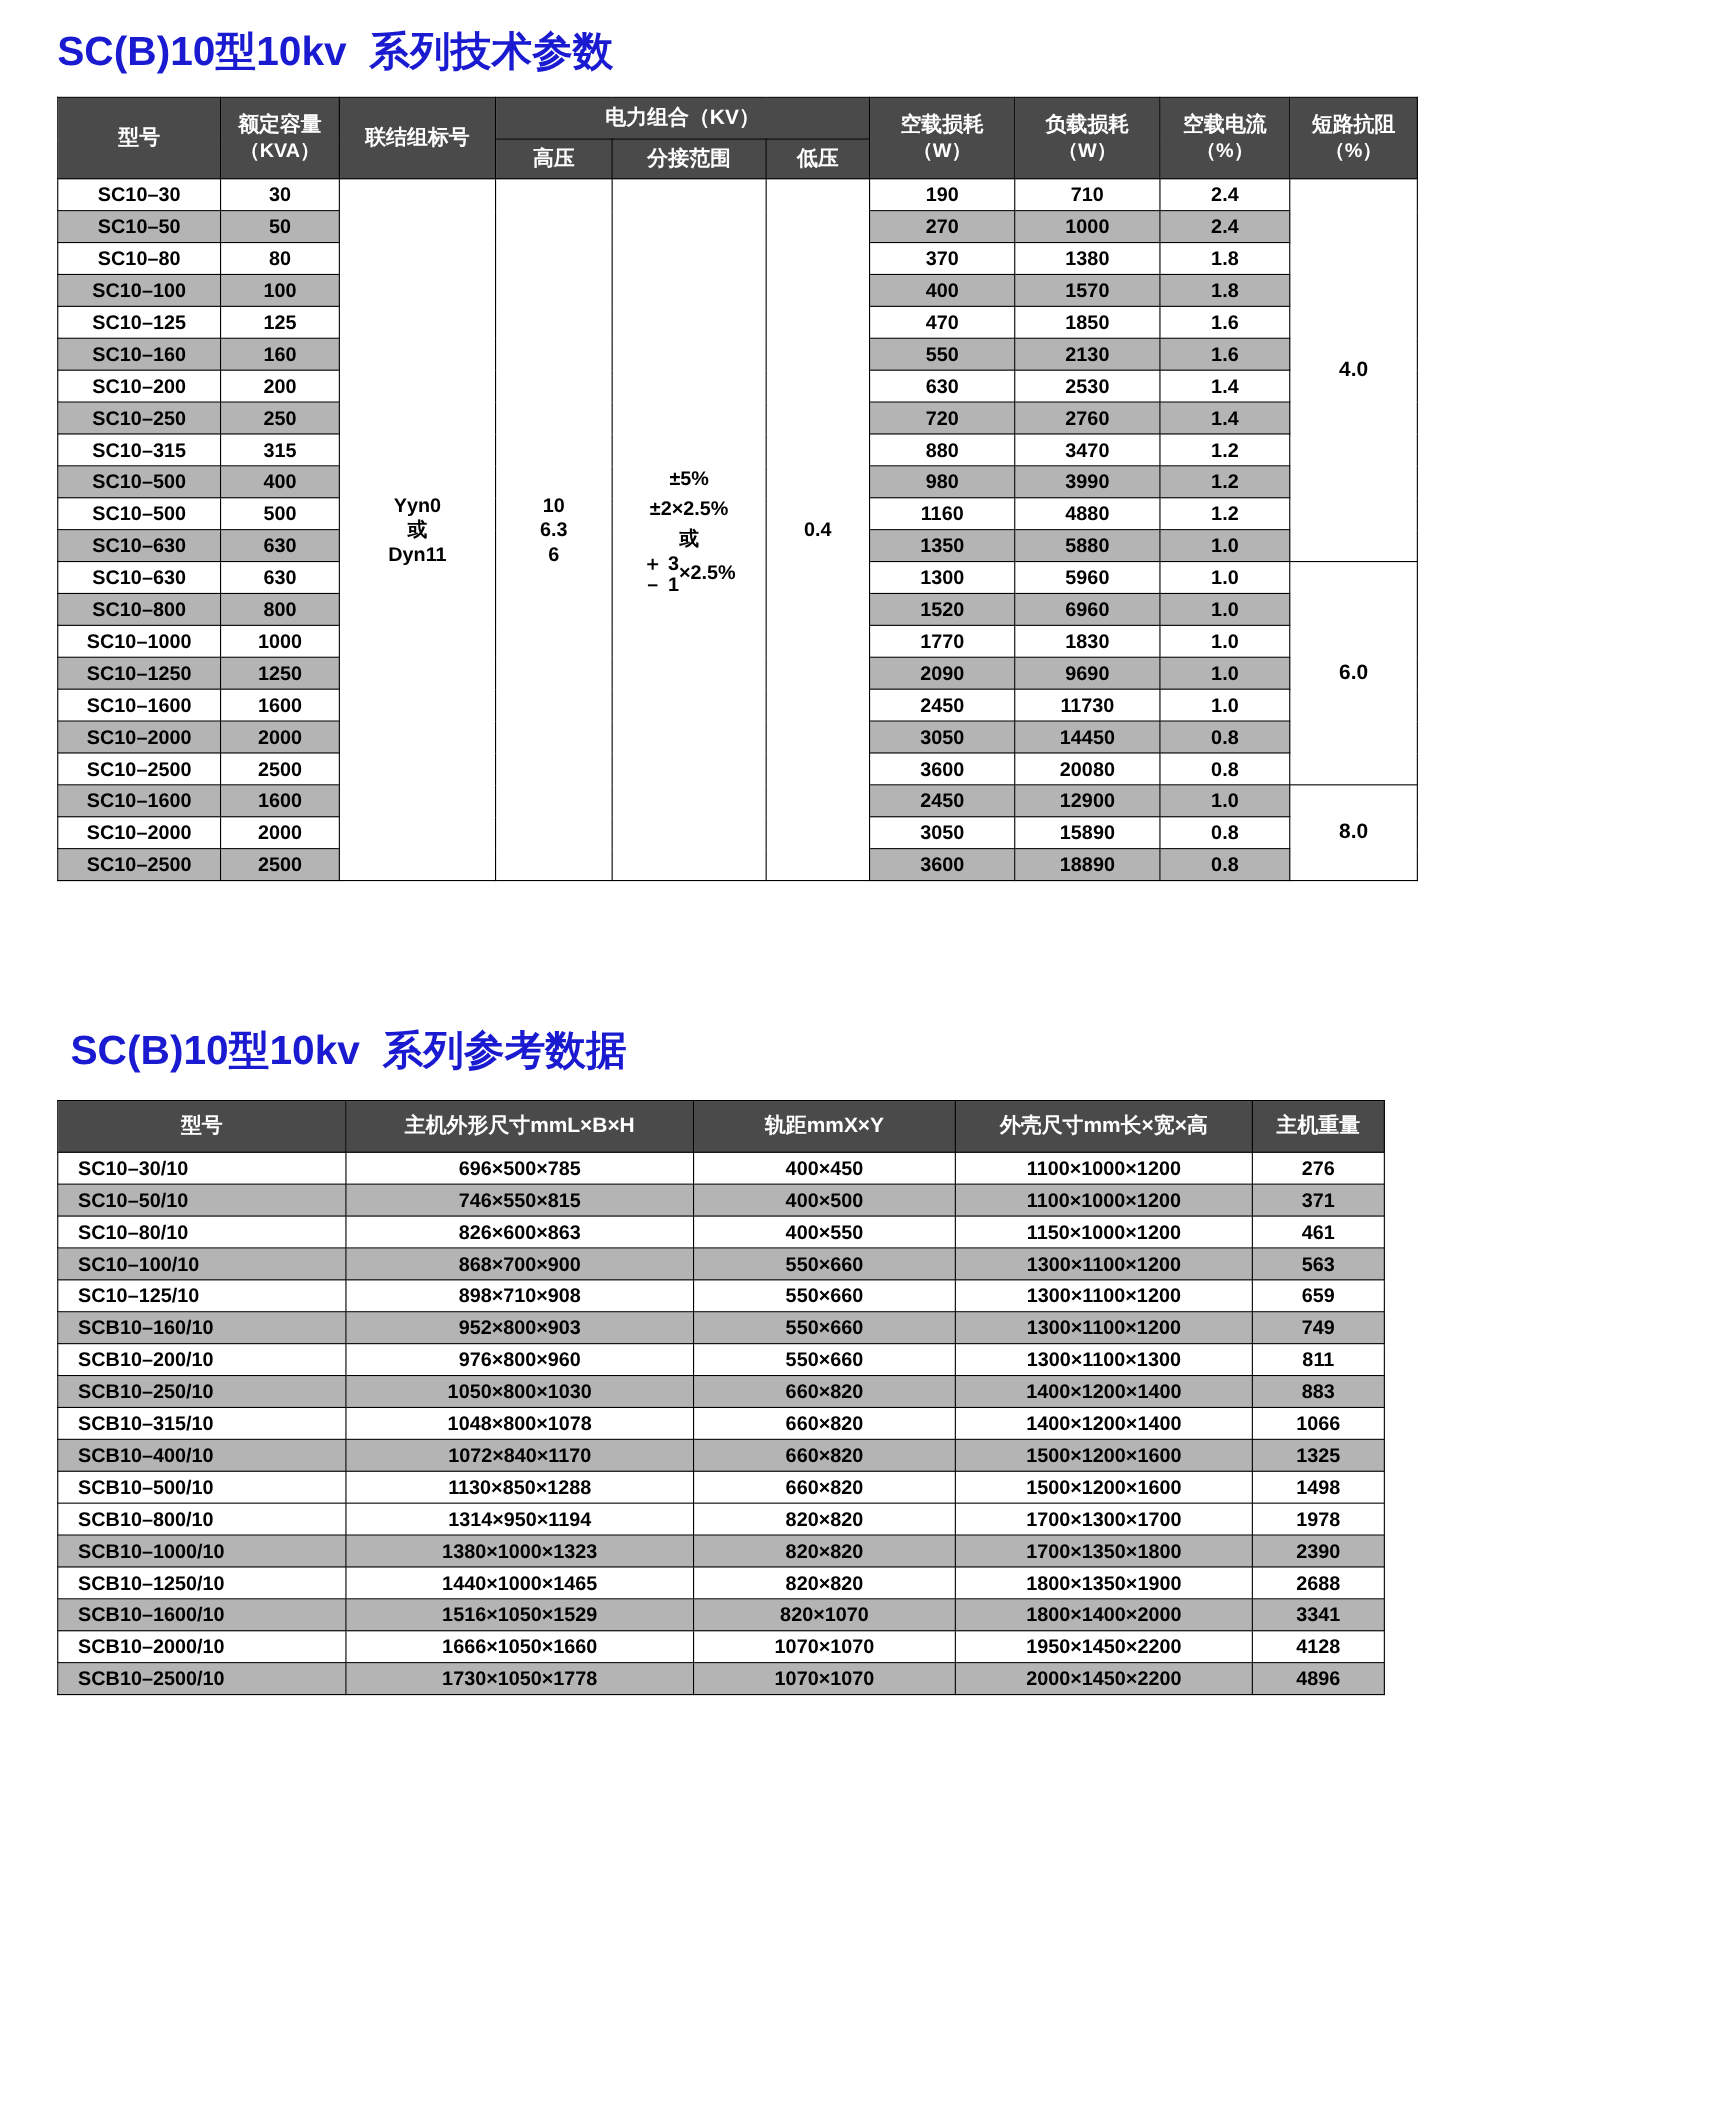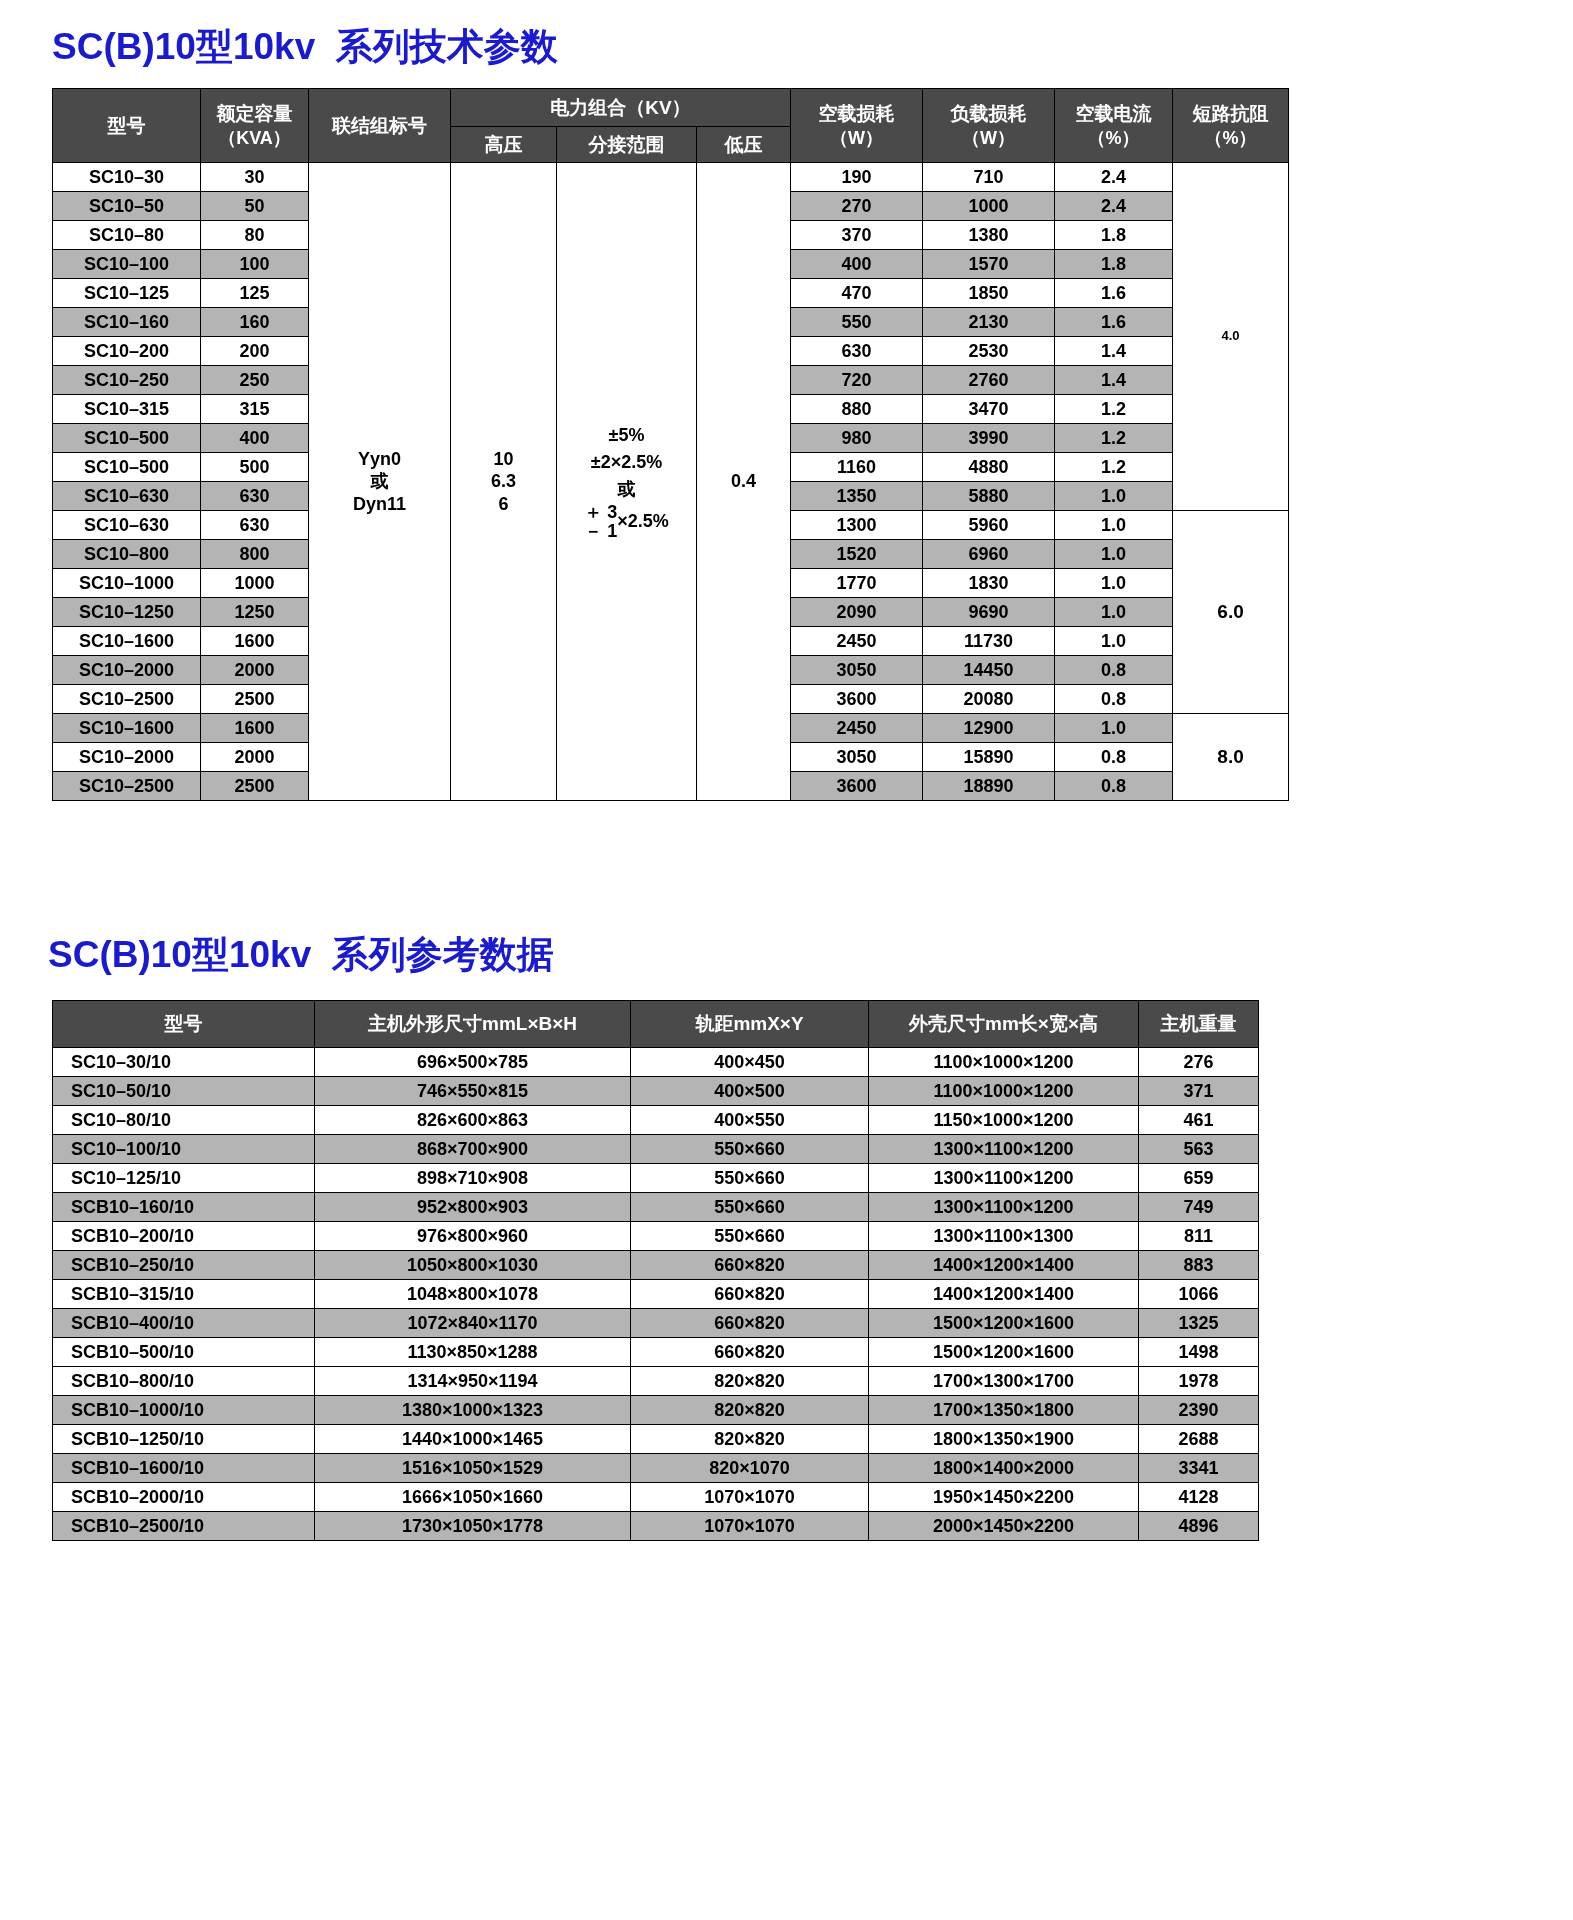--- a/index.html
+++ b/index.html
@@ -23,21 +23,21 @@
   }
   .title {
     color: #1a1ad0;
     font-size: 37px;
     font-weight: bold;
     letter-spacing: 0px;
     white-space: pre;
     font-family: "Liberation Sans", "DejaVu Sans", sans-serif;
   }
   #title-1 { position: absolute; left: 52px; top: 22px; }
-  #title-2 { position: absolute; left: 48px; top: 930px; }
+  #title-2 { position: absolute; left: 64px; top: 930px; }
 
   table.spec {
     border-collapse: collapse;
     table-layout: fixed;
     font-size: 17px;
     font-weight: bold;
   }
   table.spec th, table.spec td {
     border: 1.5px solid #000000;
     text-align: center;
@@ -156,21 +156,21 @@
 或
 Dyn11</td>
           <td rowspan="22" class="cellWhite mergedtext">10
 6.3
 6</td>
           <td rowspan="22" class="cellWhite mergedtext"><span class="tapline">±5%</span><span class="tapline">±2×2.5%</span><span class="tapline">或</span><span class="tapline"><span class="frac"><span>＋ 3</span><span>－ 1</span></span><span>×2.5%</span></span></td>
           <td rowspan="22" class="cellWhite mergedtext">0.4</td>
           <td class="cellWhite">190</td>
           <td class="cellWhite">710</td>
           <td class="cellWhite">2.4</td>
-          <td rowspan="12" class="cellWhite" style="font-size: 13px;">4.0</td>
+          <td rowspan="12" class="cellWhite" style="font-size: 19px;">4.0</td>
         </tr>
         <tr>
           <td class="cellGray">SC10–50</td>
           <td class="cellGray">50</td>
           <td class="cellGray">270</td>
           <td class="cellGray">1000</td>
           <td class="cellGray">2.4</td>
         </tr>
         <tr>
           <td class="cellWhite">SC10–80</td>

